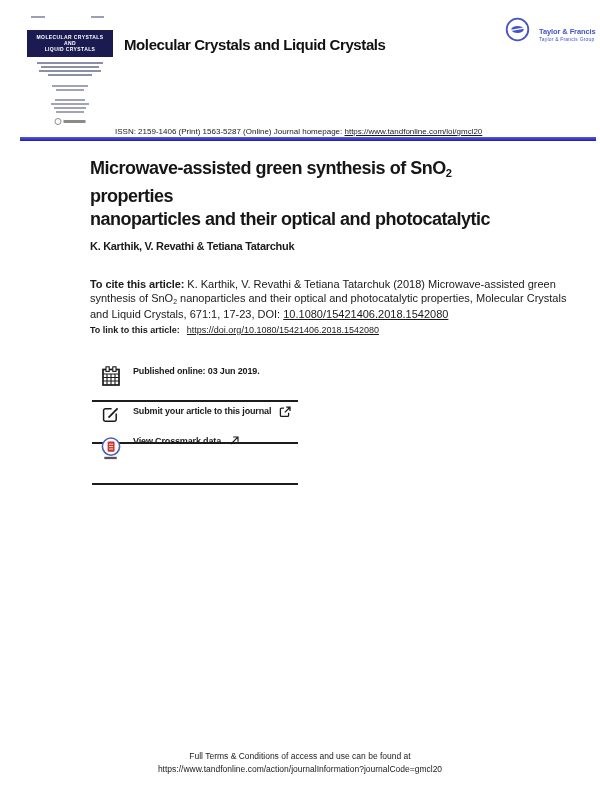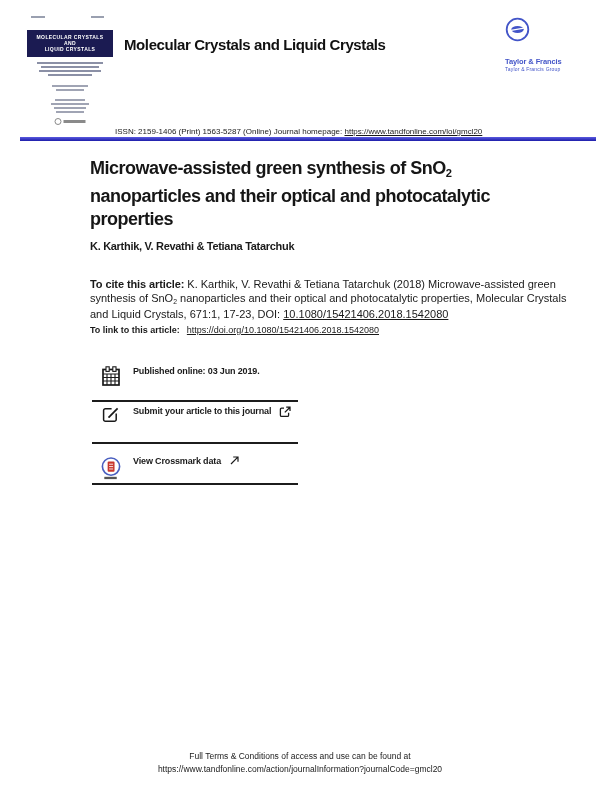--- a/index.html
+++ b/index.html
@@ -29,21 +29,21 @@
   .cl9 { top:93px; width:32px; background:#a0a4b4; } .cl10{ top:97px; width:28px; background:#a0a4b4; }
   .cover-logo { position:absolute; left:50%; transform:translateX(-50%); top:104px; display:flex; align-items:center; gap:2px; }
   .cover-logo .dot { width:7px; height:7px; border:1.2px solid #8a8a8a; border-radius:50%; }
   .cover-logo .txt { width:22px; height:2.5px; background:#8a8a8a; }
 
   
   .journal-heading {
     position:absolute; left:124px; top:36px; width:380px;
     font-size:15px; font-weight:bold; letter-spacing:-0.4px; color:#111;
   }
-  .tf-logo { position:absolute; left:505px; top:17px; display:flex; align-items:flex-start; gap:16px; color:#4355c8;flex-direction:column; }
+  .tf-logo { position:absolute; left:505px; top:17px; display:flex; align-items:flex-end; gap:9px; color:#4355c8; }
   .tf-text { line-height:1; }
   .tf-name  { font-size:7.5px; font-weight:bold; letter-spacing:-0.1px; }
   .tf-group { font-size:5px; margin-top:1.5px; letter-spacing:.2px; }
   .issn-line { position:absolute; left:115px; top:127px; font-size:8px; color:#1a1a1a; white-space:nowrap; }
   .link { color:#1a1a1a; text-decoration:underline; cursor:pointer; }
   .blue-rule {
     position:absolute; left:20px; top:137px; width:576px; height:4px;
     background:linear-gradient(#5a5ae0, #1d1daa);
   }
 
@@ -60,21 +60,21 @@
   .cite-block { position:absolute; left:90px; top:278px; width:490px; font-size:11px; line-height:13.5px; }
   .cite-block b { letter-spacing:-0.1px; }
   .link-block { position:absolute; left:90px; top:325px; font-size:9px; }
   .link-block b { margin-right:7px; }
 
   
   .action-row { position:absolute; left:100px; height:24px; display:flex; align-items:flex-start; gap:11px; }
   .action-row .label { font-size:9px; font-weight:bold; letter-spacing:-0.15px; }
   .row-published { top:366px; }
   .row-submit    { top:406px; }
-  .row-crossmark { top:456px; }
+  .row-crossmark { top:436px; }
   .divider { position:absolute; left:92px; width:206px; height:1.6px; background:#1c1c1c; }
   .div1 { top:400px; } .div2 { top:442px; } .div3 { top:483px; }
   .icon-slot { width:22px; display:flex; justify-content:center; }
 
   
   .footer {
     position:absolute; left:0; top:726px; width:600px;
     text-align:center; font-size:8.5px; line-height:12.5px; color:#1a1a1a;margin-top:24px;
   }
 </style>
@@ -122,22 +122,22 @@
   </div>
 
   <div class="issn-line">
     <span>ISSN: 2159-1406 (Print) 1563-5287 (Online) Journal homepage: </span><a class="link">https://www.tandfonline.com/loi/gmcl20</a>
   </div>
 
   <div class="blue-rule"></div>
 
   <div class="article-title">
     <div><span>Microwave-assisted green synthesis of SnO</span><sub>2</sub></div>
+    <div>properties</div>
     <div>nanoparticles and their optical and photocatalytic</div>
-    <div>properties</div>
   </div>
 
   <div class="authors">K. Karthik, V. Revathi &amp; Tetiana Tatarchuk</div>
 
   <div class="cite-block">
     <div><b>To cite this article:</b><span> K. Karthik, V. Revathi &amp; Tetiana Tatarchuk (2018) Microwave-assisted green</span></div>
     <div><span>synthesis of SnO</span><sub>2</sub><span> nanoparticles and their optical and photocatalytic properties, Molecular Crystals</span></div>
     <div><span>and Liquid Crystals, 671:1, 17-23, DOI: </span><a class="link">10.1080/15421406.2018.1542080</a></div>
   </div>
 

